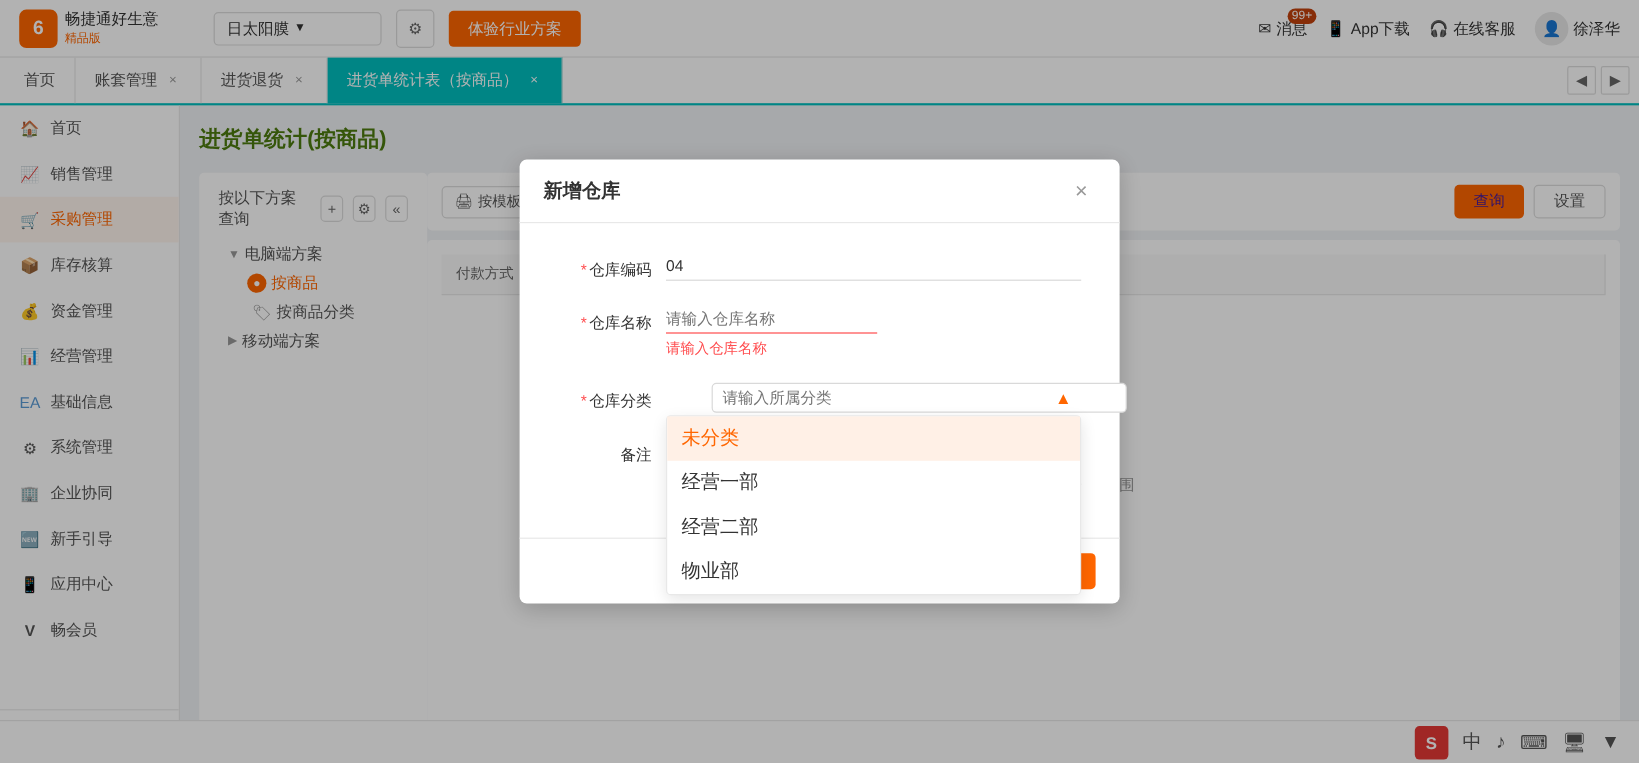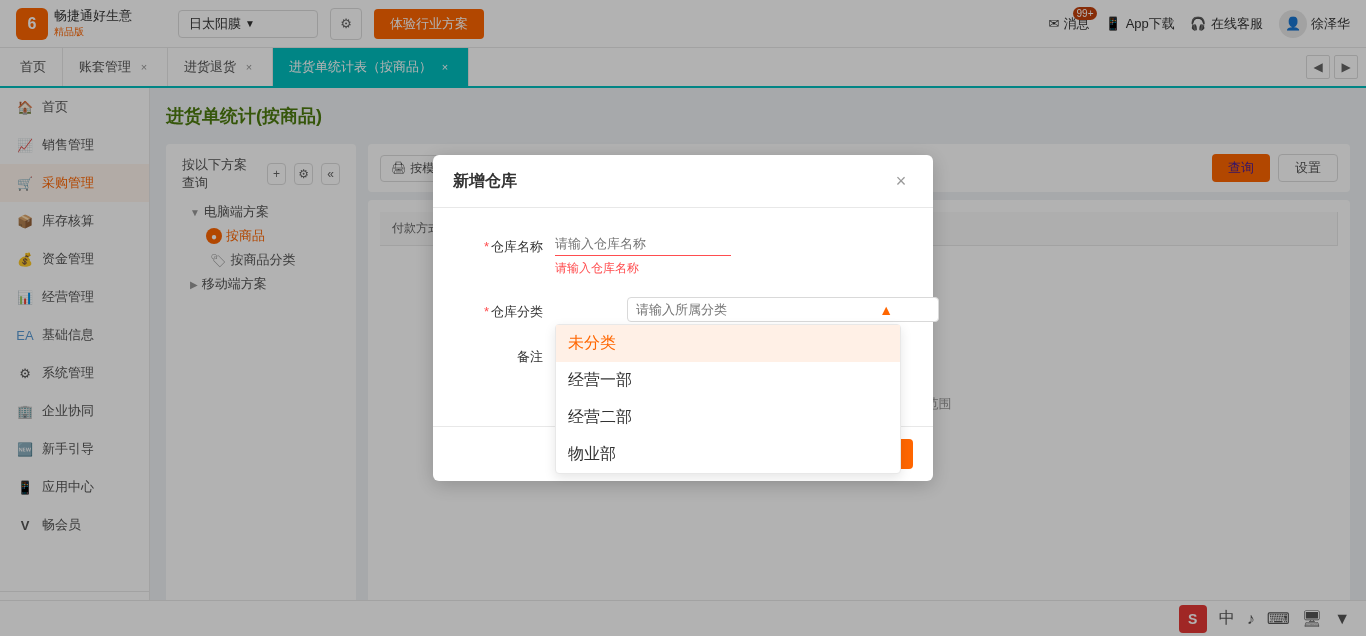--- a/index.html
+++ b/index.html
@@ -266,21 +266,21 @@
       color: #333; font-size: 13px; flex-shrink: 0;
     }
     .required { color: #ff4d4f; margin-right: 2px; }
     .form-input {
       flex: 1;
       border: none; border-bottom: 1px solid #d9d9d9;
       outline: none; padding: 4px 0; font-size: 13px; color: #333;
       background: transparent;
     }
     .form-input.error { border-bottom-color: #ff4d4f; }
-    .category-row { position: relative; gap: 34px; }
+    .category-row { position: relative; }
     .category-input-wrap {
       flex: 1; position: relative;
     }
     .category-input {
       width: 100%;
       border: 1px solid #d9d9d9; border-radius: 4px;
       padding: 4px 32px 4px 8px; font-size: 13px; color: #333;
       outline: none;
       margin-left: 38px;
     }
@@ -461,21 +461,21 @@
 
     <div class="sidebar-bottom">
       <div class="sidebar-bottom-icon">⚙</div>
       <div class="sidebar-bottom-icon" style="background:#e0e0e0;color:#666;">🔊</div>
     </div>
   </div>
 
   <div class="content">
     <div class="page-title">进货单统计(按商品)</div>
 
-    <div style="display:flex; gap:12px; height:calc(100% - 40px);">
+    <div style="display:flex; height:calc(100% - 40px);">
 
       <div style="width:190px; flex-shrink:0;">
         <div class="filter-panel" style="height:100%;">
           <div class="filter-header">
             <span class="filter-title">按以下方案查询</span>
             <div class="filter-btn">+</div>
             <div class="filter-btn">⚙</div>
             <div class="filter-btn">«</div>
           </div>
           <div class="filter-tree">
@@ -548,20 +548,26 @@
 
 <div class="overlay"></div>
 
 <div class="modal">
   <div class="modal-header">
     <span class="modal-title">新增仓库</span>
     <div class="modal-close">×</div>
   </div>
   <div class="modal-body">
 
+    <div class="form-row">
+      <div class="form-label">
+        <span class="required">*</span><span>仓库编码</span>
+      </div>
+      <input class="form-input" type="text" value="04" style="">
+    </div>
 
     <div class="form-row" style="flex-direction:column;">
       <div style="display:flex; align-items:center;">
         <div class="form-label">
           <span class="required">*</span><span>仓库名称</span>
         </div>
         <input class="form-input error" type="text" placeholder="请输入仓库名称" style="">
       </div>
       <div style="padding-left:90px; color:#ff4d4f; font-size:12px; margin-top:4px;">请输入仓库名称</div>
     </div>

